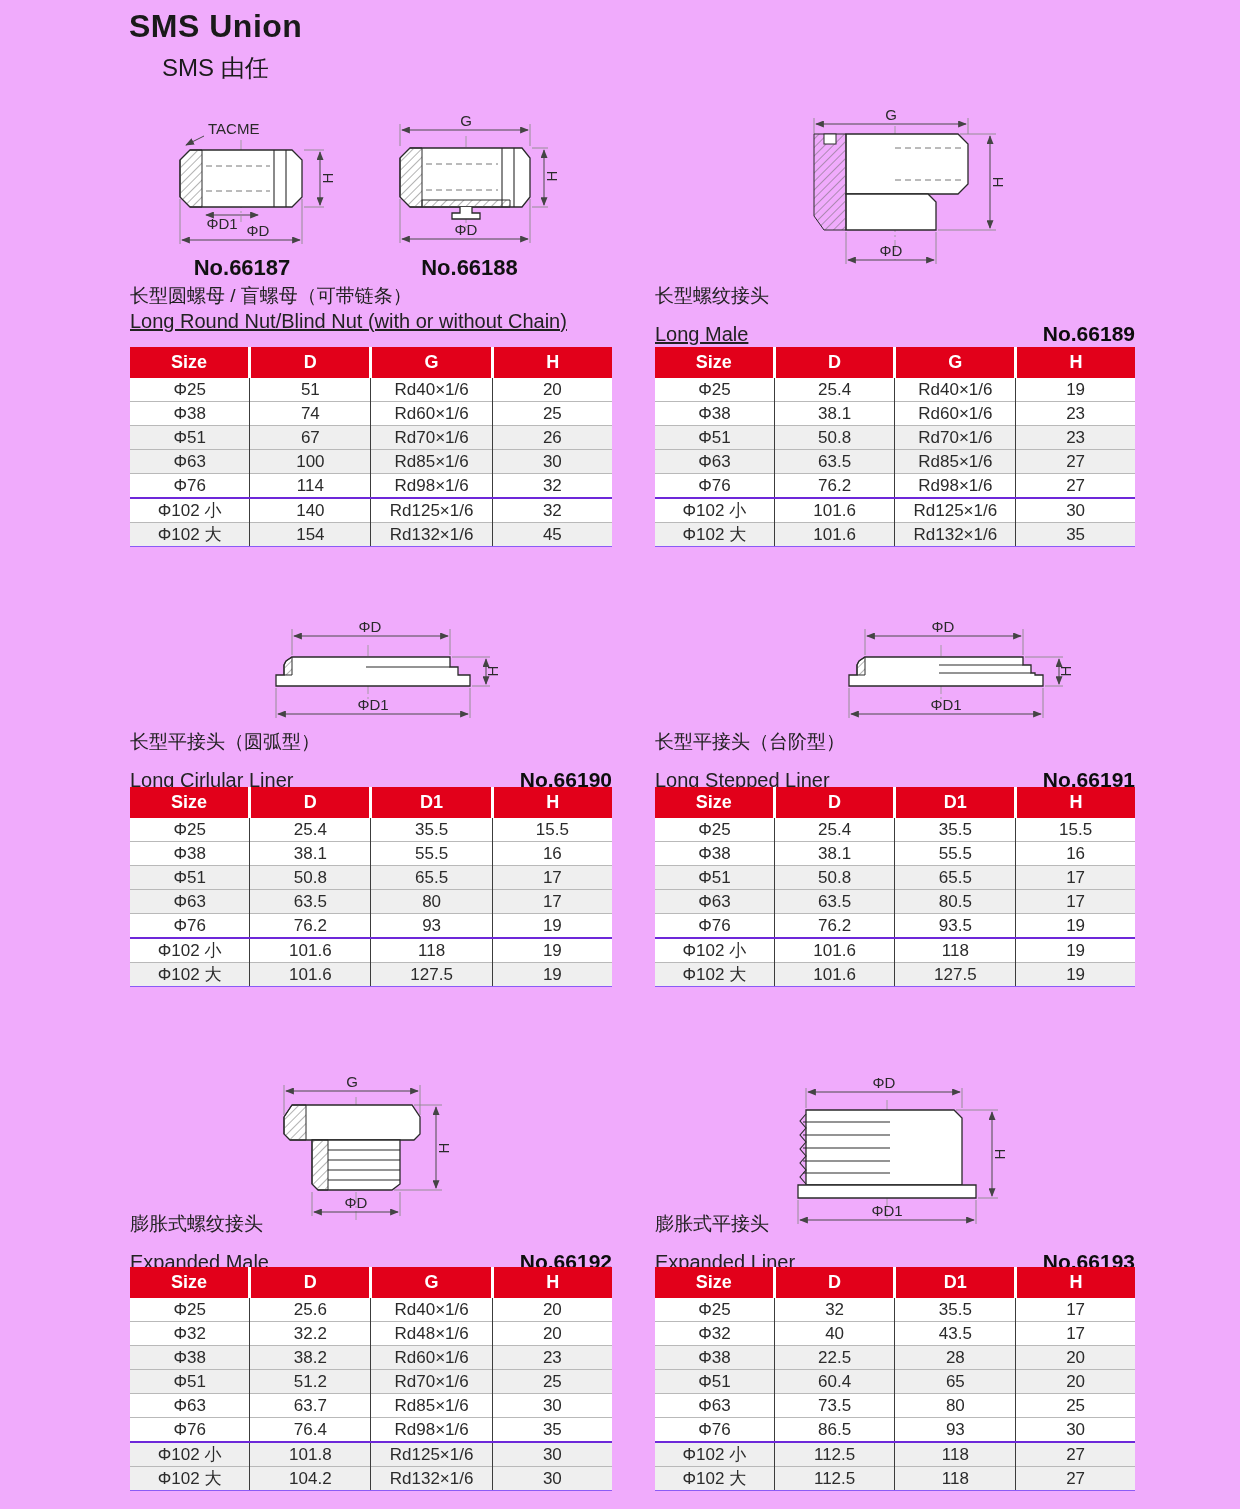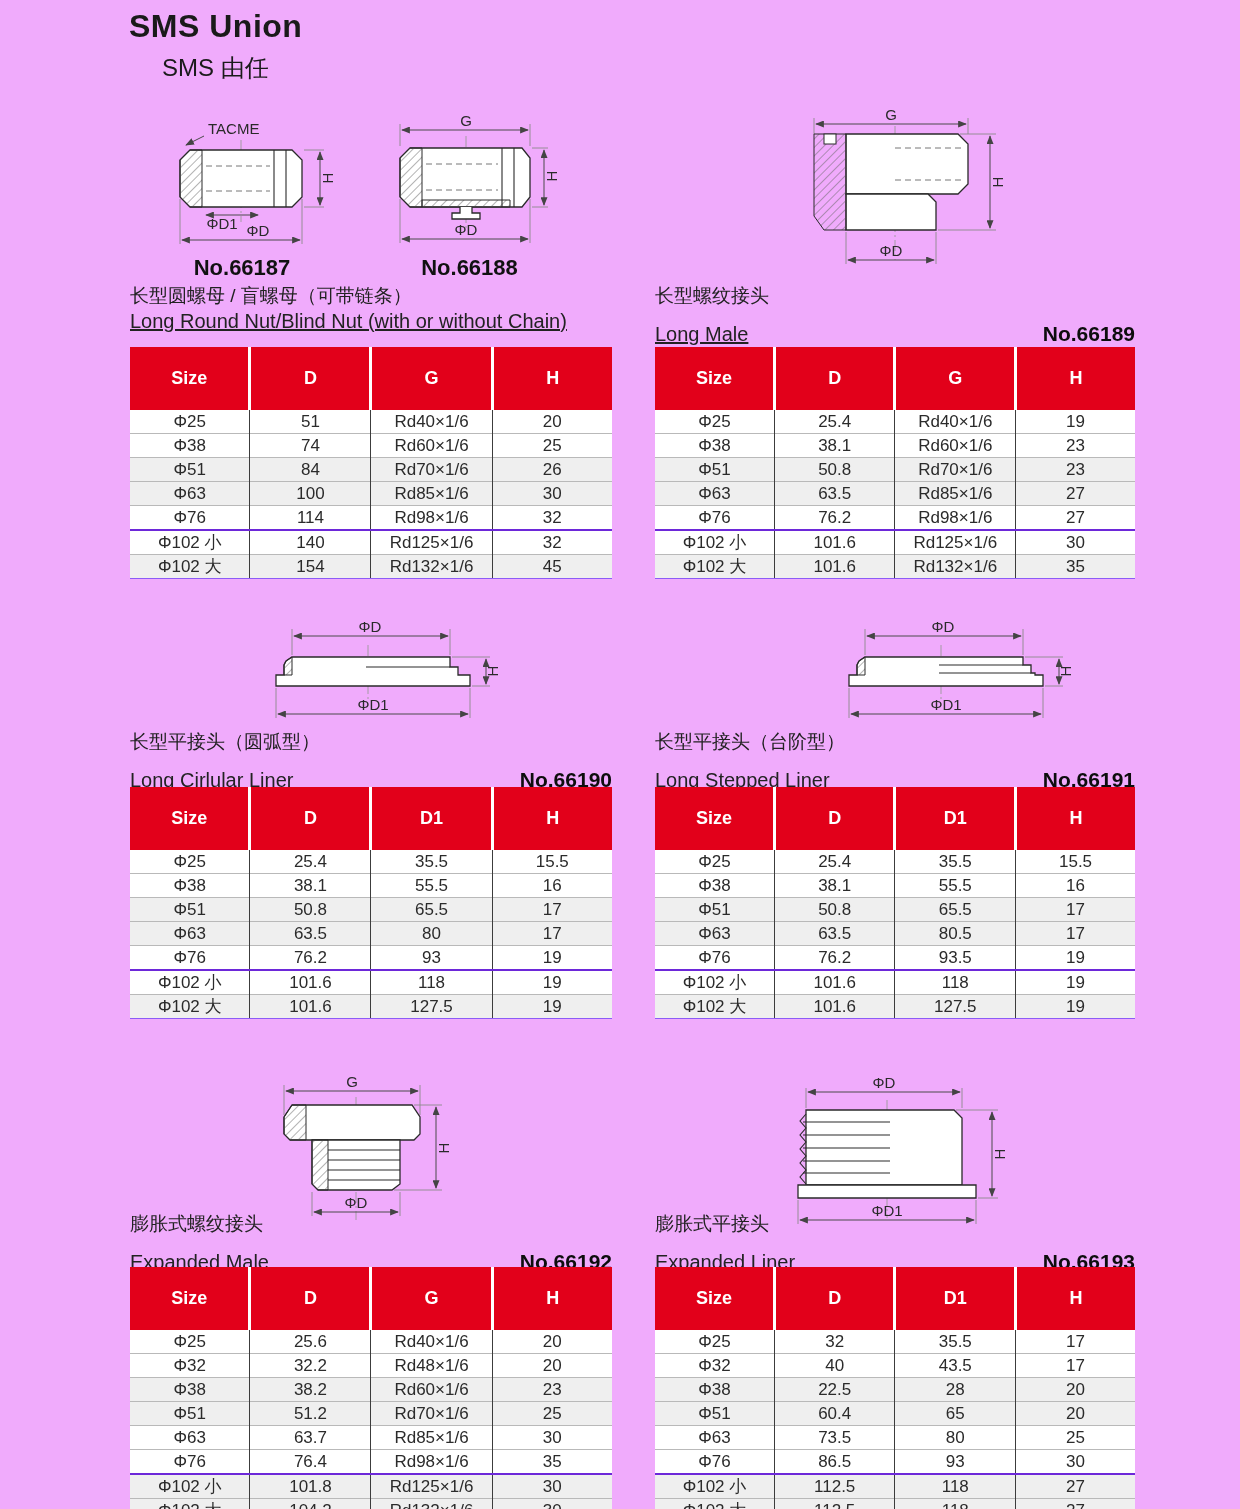--- a/index.html
+++ b/index.html
@@ -11,21 +11,21 @@
   .figcap{position:absolute;font-size:22px;font-weight:bold;text-align:center;color:#111;}
 
   .sec{position:absolute;}
   .sec .zh{font-size:19px;line-height:25px;color:#222;}
   .sec .enrow{display:flex;justify-content:space-between;align-items:baseline;line-height:26px;}
   .sec .en{font-size:20px;color:#222;text-decoration:underline;}
   .sec .no{font-size:21px;font-weight:bold;color:#0d0d0d;margin-top:13px;}
 
   table.spec{position:absolute;border-collapse:collapse;table-layout:fixed;}
   table.spec th{background:#E2001A;color:#fff;font-size:18px;font-weight:bold;height:31px;
-                border-left:3px solid #fff;padding:16px;width:25%;}
+                border-left:3px solid #fff;padding:0;width:25%;}
   table.spec th:first-child{border-left:none;}
   table.spec td{height:23px;text-align:center;font-size:17px;color:#2b2b2b;padding:0;
                 border-left:1px solid #3c3c3c;border-top:1px solid #b9b9b9;background:#fff;}
   table.spec td:first-child{border-left:none;}
   table.spec tbody tr:first-child td{border-top:none;}
   table.spec tr.alt td{background:#EFEFEF;}
   table.spec tr.grp td{border-top:2px solid #6d28d9;}
   table.spec tbody tr:last-child td{border-bottom:1px solid #8b5cf6;}
 
   svg.fig{position:absolute;overflow:visible;}
@@ -159,21 +159,21 @@
           <td>20</td>
         </tr>
         <tr>
           <td>Φ38</td>
           <td>74</td>
           <td>Rd60×1/6</td>
           <td>25</td>
         </tr>
         <tr class="alt">
           <td>Φ51</td>
-          <td>84</td>
+          <td>67</td>
           <td>Rd70×1/6</td>
           <td>26</td>
         </tr>
         <tr class="alt">
           <td>Φ63</td>
           <td>100</td>
           <td>Rd85×1/6</td>
           <td>30</td>
         </tr>
         <tr>

